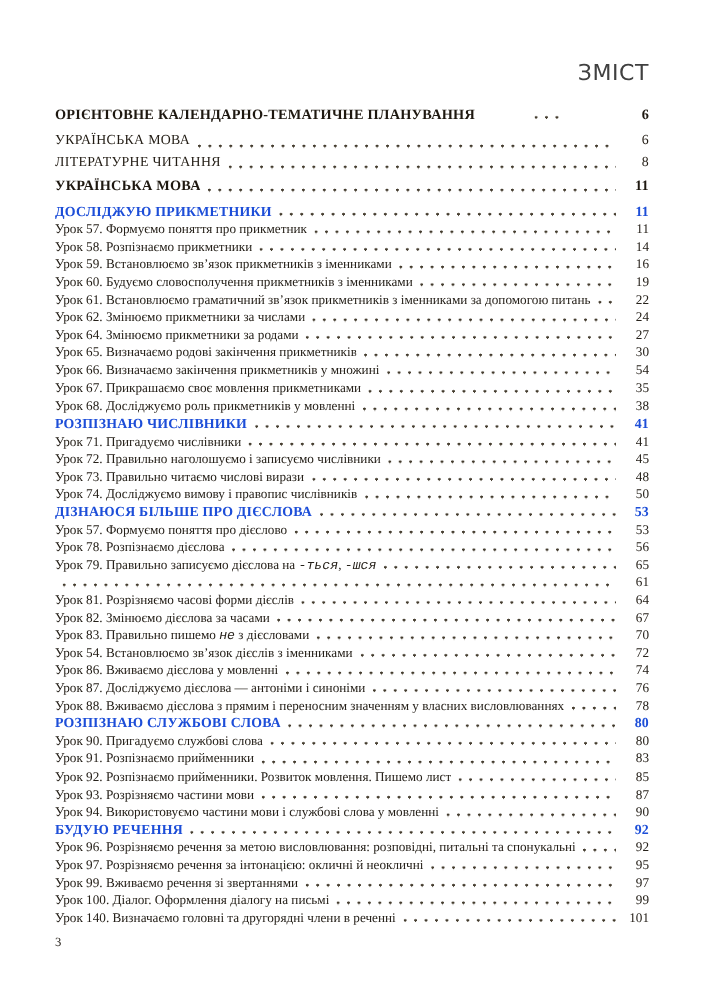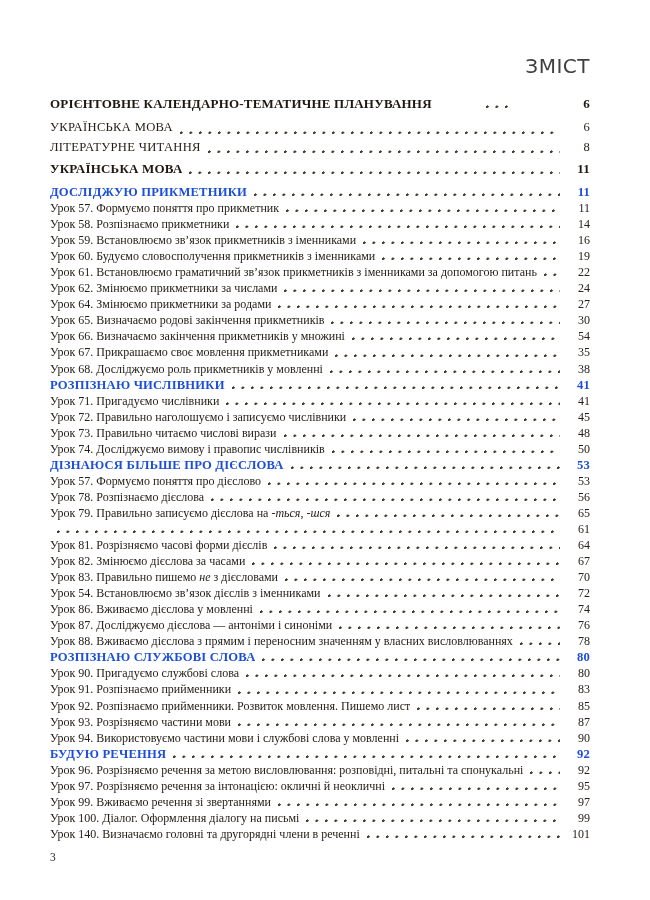--- a/index.html
+++ b/index.html
@@ -37,21 +37,21 @@
   .section{font-weight:bold;font-size:12.6px;letter-spacing:.2px;color:#1d4ed8;}
   .lesson{font-size:12px;}
   .g-0 .row{height:17px;line-height:17px;gap:47px;}
   .g-1{margin-top:6px;}
   .g-1 .row{height:19.5px;line-height:19.5px;}
   .g-2{margin-top:3px;}
   .g-2 .row{height:17.5px;line-height:17.5px;}
   .g-3{margin-top:6.5px;}
   .g-3 .row{height:16.05px;line-height:16.05px;}
   .pagenum{position:absolute;left:50px;top:851px;font-size:11.5px;color:#26211a;}
-  i{font-style:italic;}
+  i{font-style:italic;font-family:Liberation Mono, monospace;}
 </style>
 </head>
 <body>
 
 <div class="page">
   <div class="content">
     <div class="title">ЗМІСТ</div>
     <div class="toc">
         <div class="group g-0">
           <div class="row h1">

